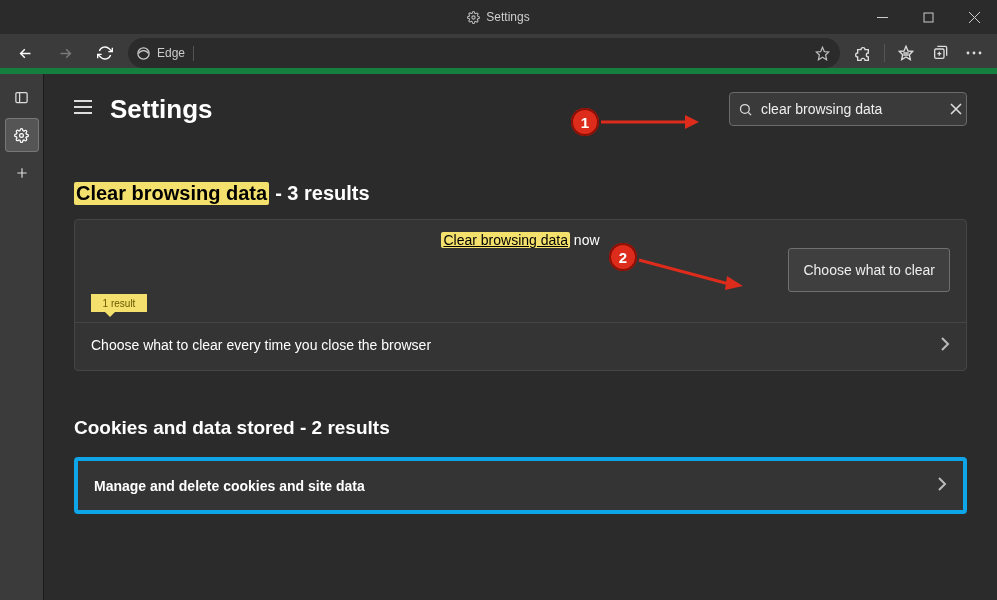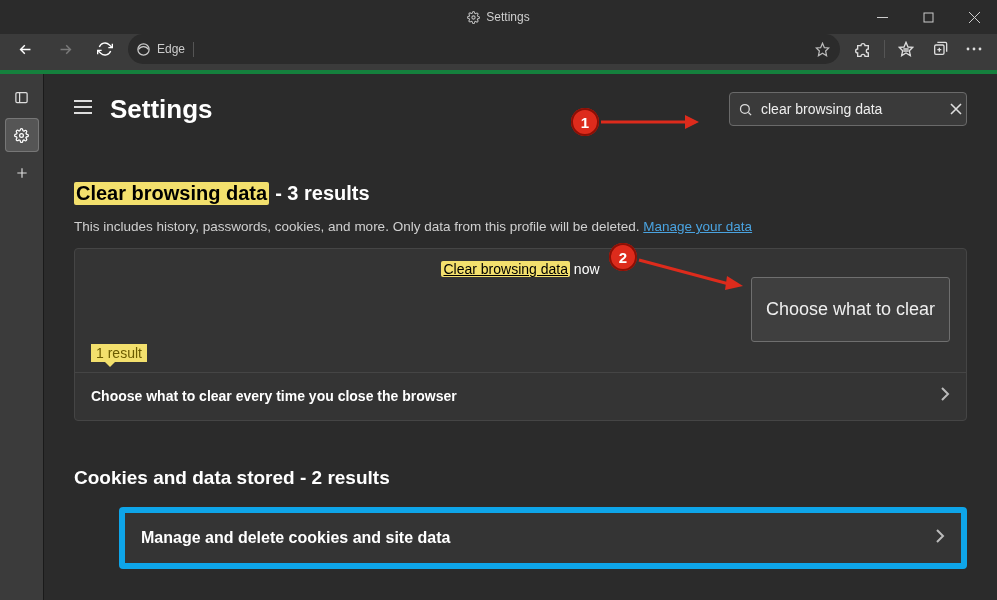--- a/index.html
+++ b/index.html
@@ -6,21 +6,21 @@
   html, body { width: 997px; height: 600px; overflow: hidden; background: #202020; color: #fff; }
 
   
   .titlebar { height: 34px; background: #2b2b2b; display: flex; align-items: center; justify-content: space-between; }
   .titlebar .center { position: absolute; left: 0; right: 0; display: flex; justify-content: center; align-items: center; gap: 6px; font-size: 12px; color: #cfcfcf; pointer-events: none; }
   .winbtns { margin-left: auto; display: flex; }
   .winbtn { width: 46px; height: 34px; display: flex; align-items: center; justify-content: center; color: #ccc; }
   .winbtn svg { width: 11px; height: 11px; }
 
   
-  .toolbar { height: 40px; background: #3b3b3b; display: flex; align-items: flex-start; padding: 0 6px 0 8px; gap: 6px; border-bottom: 4px solid #15803d; }
+  .toolbar { height: 40px; background: #3b3b3b; display: flex; align-items: flex-end; padding: 0 6px 0 8px; gap: 6px; border-bottom: 6px solid #15803d; }
   .tbtn { width: 34px; height: 30px; display: flex; align-items: center; justify-content: center; border-radius: 4px; color: #ddd; }
   .tbtn.dim { color: #7a7a7a; }
   .addr { flex: 1; height: 30px; background: #2b2b2b; border-radius: 16px; display: flex; align-items: center; padding: 0 10px 0 8px; }
   .addr .edge { display: flex; align-items: center; gap: 6px; color: #ccc; font-size: 12px; padding-right: 8px; border-right: 1px solid #555; margin-right: 8px; }
   .addr .url { font-size: 13px; color: #cfcfcf; white-space: nowrap; overflow: hidden; }
   .addr .url .dim { color: #7d7d7d; }
   .addr .star { margin-left: auto; color: #bbb; display: flex; }
   .rbtns { display: flex; align-items: center; gap: 0; }
   .rdiv { width: 1px; height: 18px; background: #555; margin: 0 4px; }
 
@@ -39,29 +39,29 @@
   .searchbox .clr, .searchbox .mag { color: #ddd; display: flex; }
 
   .sec { margin-top: 56px; }
   .secTitle { font-size: 20px; font-weight: 600; display: flex; align-items: center; gap: 6px; }
   .hl { background: #f3e06d; color: #000; padding: 0 2px; border-radius: 2px; }
   .secSub { margin-top: 14px; font-size: 13.5px; color: #d0d0d0; }
   .secSub a { color: #4aa3e0; text-decoration: underline; }
 
   .card { margin-top: 14px; background: #343434; border: 1px solid #454545; border-radius: 4px; }
   .row1 { padding: 12px 16px 0 16px; display: flex; align-items: center; font-size: 14px; flex-direction: column; }
-  .row1 .btn { margin-left: auto; padding: 21px 14px; background: #3f3f3f; border: 1px solid #6f6f6f; border-radius: 3px; font-size: 18px; color: #eee; }
-  .tag { margin: 2px 9px 10px 16px; width: 56px; height: 18px; background: #f3e06d; color: #6b5b00; font-size: 14px; display: flex; align-items: center; justify-content: center; position: relative; }
+  .row1 .btn { margin-left: auto; padding: 13px 14px; background: #3f3f3f; border: 1px solid #6f6f6f; border-radius: 3px; font-size: 14px; color: #eee; }
+  .tag { margin: 2px 9px 10px 16px; width: 56px; height: 18px; background: #f3e06d; color: #6b5b00; font-size: 10px; display: flex; align-items: center; justify-content: center; position: relative; }
   .tag::after { content: ""; position: absolute; top: 100%; left: 14px; border: 5px solid transparent; border-top-color: #f3e06d; }
-  .row2 { padding: 14px 16px 16px 16px; display: flex; align-items: flex-end; font-size: 14px; font-weight: 700; border-top: 1px solid #454545; }
+  .row2 { padding: 14px 16px 16px 16px; display: flex; align-items: flex-start; font-size: 14px; font-weight: 400; border-top: 1px solid #454545; }
   .rowNav { margin-left: auto; color: #bbb; }
 
   .sec2 { margin-top: 46px; }
   .sec2 .secTitle { font-size: 19px; }
-  .card2 { margin-top: 18px; background: #343434; border: 6px solid #0ea5e9; border-radius: 4px; padding: 16px; display: flex; align-items: center; font-size: 16px; font-weight: 600; margin-left: 45px; }
+  .card2 { margin-top: 18px; background: #343434; border: 4px solid #0ea5e9; border-radius: 4px; padding: 16px; display: flex; align-items: center; font-size: 14px; font-weight: 600; }
 
   
   .badge { position: absolute; width: 28px; height: 28px; border-radius: 50%; background: #dd2b1c; color: #fff; font-weight: 700; font-size: 15px; display: flex; align-items: center; justify-content: center; box-shadow: 0 0 0 2px #8a0f05 inset; }
   .arrow { position: absolute; pointer-events: none; }
 </style>
 </head>
 <body>
 
 <div class="titlebar">
   <div class="center">
@@ -195,23 +195,20 @@
           </svg>
         </span>
     </div>
   </div>
 
   <div class="sec">
     <div class="secTitle">
       <span class="hl">Clear browsing data</span>
         <span> - 3 results</span>
     </div>
-    <div class="secSub">
-      <span>This includes history, passwords, cookies, and more. Only data from this profile will be deleted. </span><a href="#">Manage your data</a>
-    </div>
 
     <div class="card">
       <div class="row1">
         <span><span class="hl" style="text-decoration:underline">Clear browsing data</span><span> now</span></span>
         <button class="btn">Choose what to clear</button>
       </div>
       <div class="tag">1 result</div>
       <div class="row2">
         <span>Choose what to clear every time you close the browser</span>
         <span class="rowNav"><svg width="10" height="14" viewBox="0 0 10 14">

